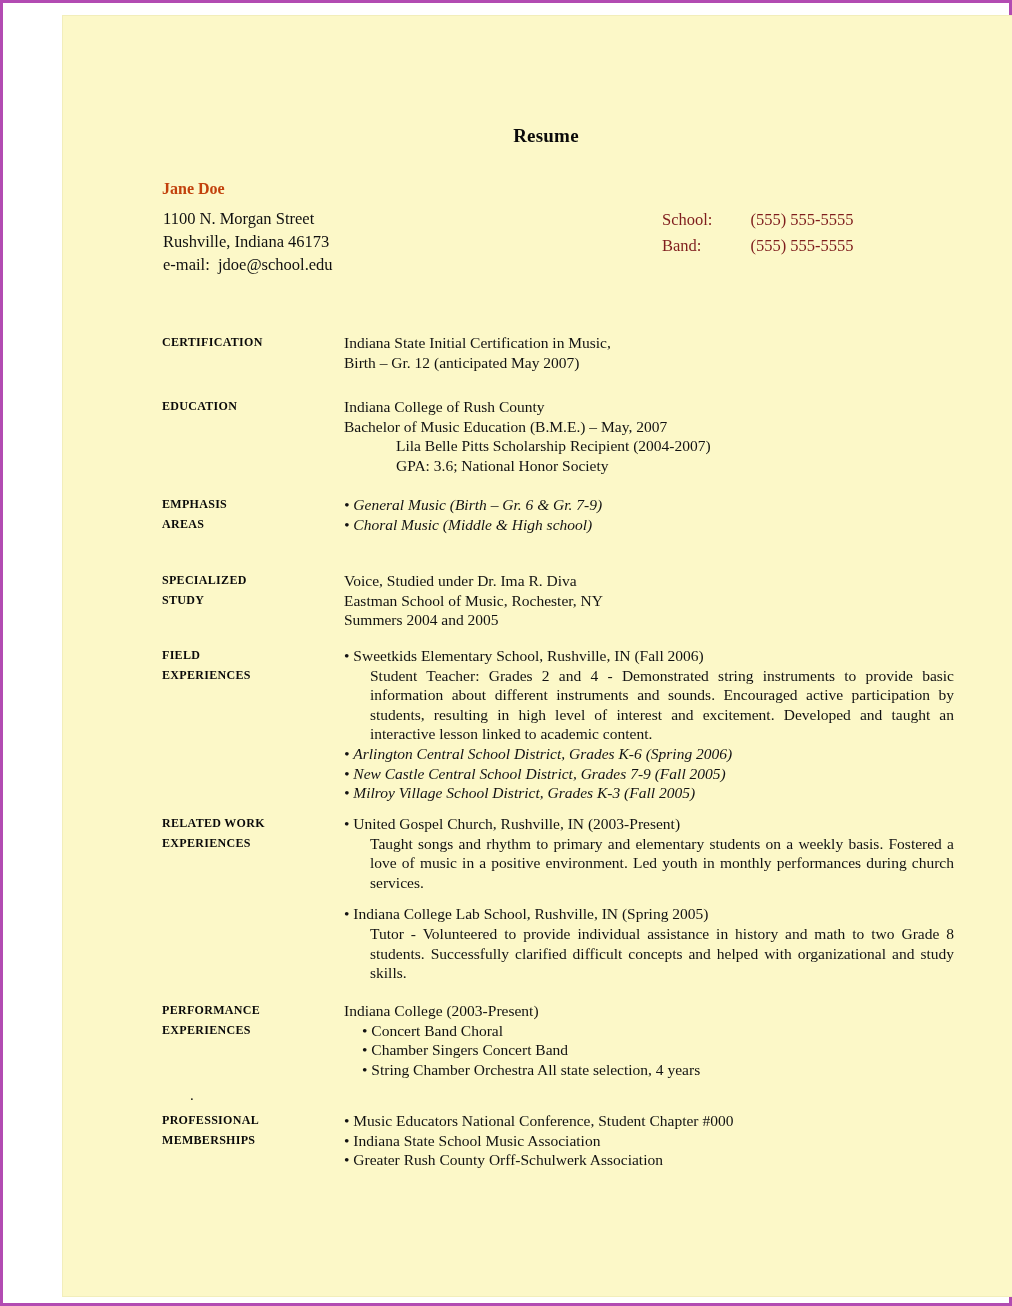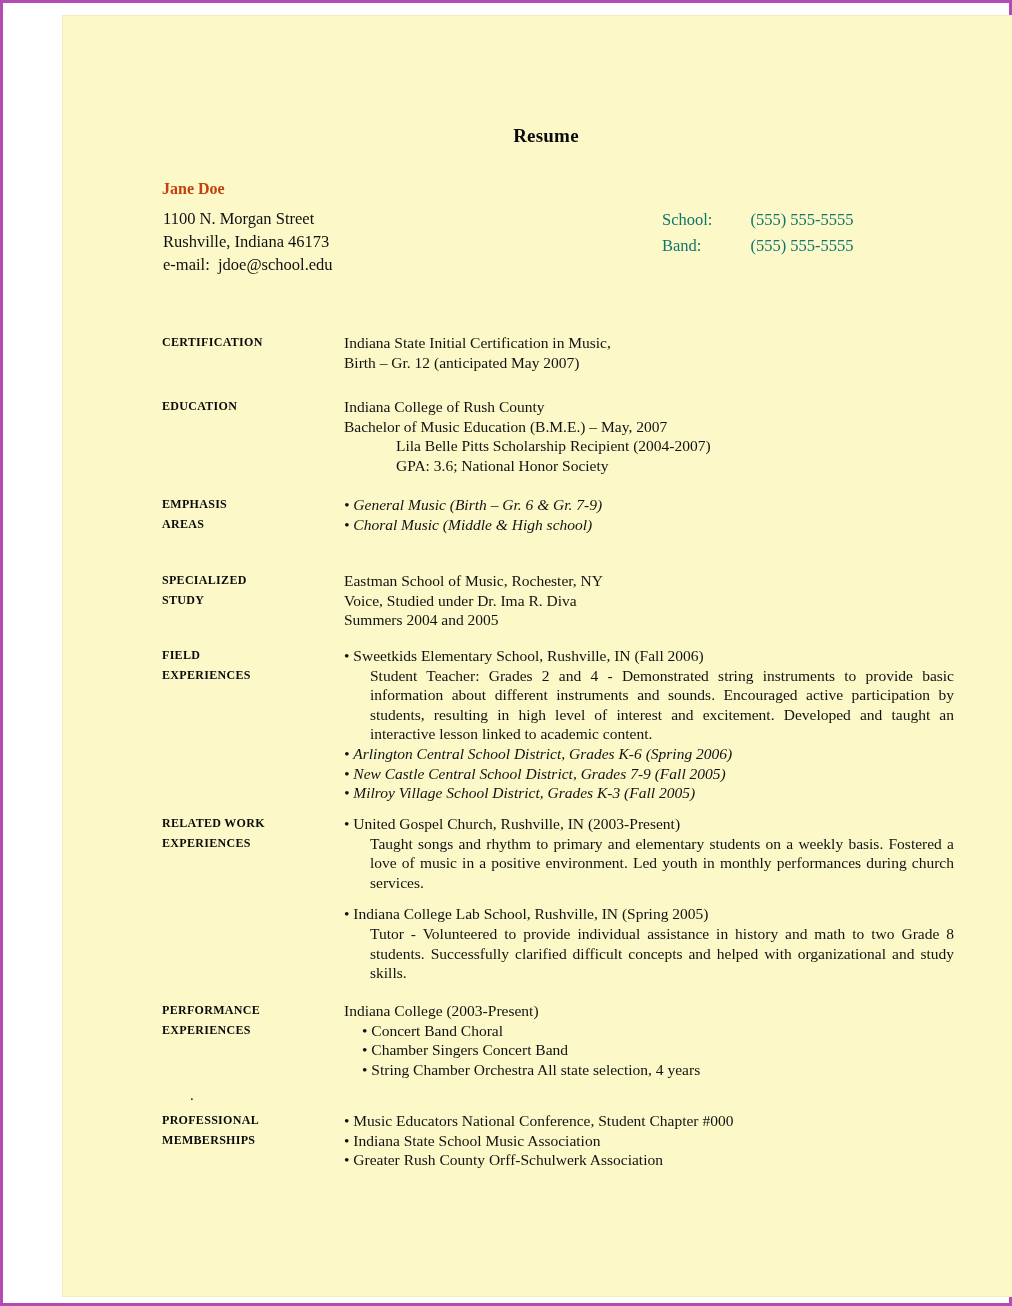--- a/index.html
+++ b/index.html
@@ -69,21 +69,21 @@
     line-height: 23px;
     color: #101010;
   }
   .addr div { white-space: pre; }
   .phones {
     position: absolute;
     left: 600px;
     top: 193px;
     font-size: 16.5px;
     line-height: 23px;
-    color: #0f766e;
+    color: #7f1d1d;
   }
   .phones table { border-collapse: collapse; }
   .phones td { padding: 0 0 3px 0; font-size: 16.5px; }
   .phones td.lab { padding-right: 38px; }
 
   .sections {
     position: absolute;
     left: 0;
     top: 318px;
     width: 968px;
@@ -206,22 +206,22 @@
             <div class="ln bullet">•&nbsp;<span>Choral Music (Middle &amp; High school)</span></div>
           </div>
         </div>
 
         <div class="section" style="height:75px">
           <div class="sec-label">
             <div>SPECIALIZED</div>
             <div>STUDY</div>
           </div>
           <div class="sec-body">
+            <div class="ln">Voice, Studied under Dr. Ima R. Diva</div>
             <div class="ln">Eastman School of Music, Rochester, NY</div>
-            <div class="ln">Voice, Studied under Dr. Ima R. Diva</div>
             <div class="ln">Summers 2004 and 2005</div>
           </div>
         </div>
 
         <div class="section" style="height:168px">
           <div class="sec-label">
             <div>FIELD</div>
             <div>EXPERIENCES</div>
           </div>
           <div class="sec-body">

